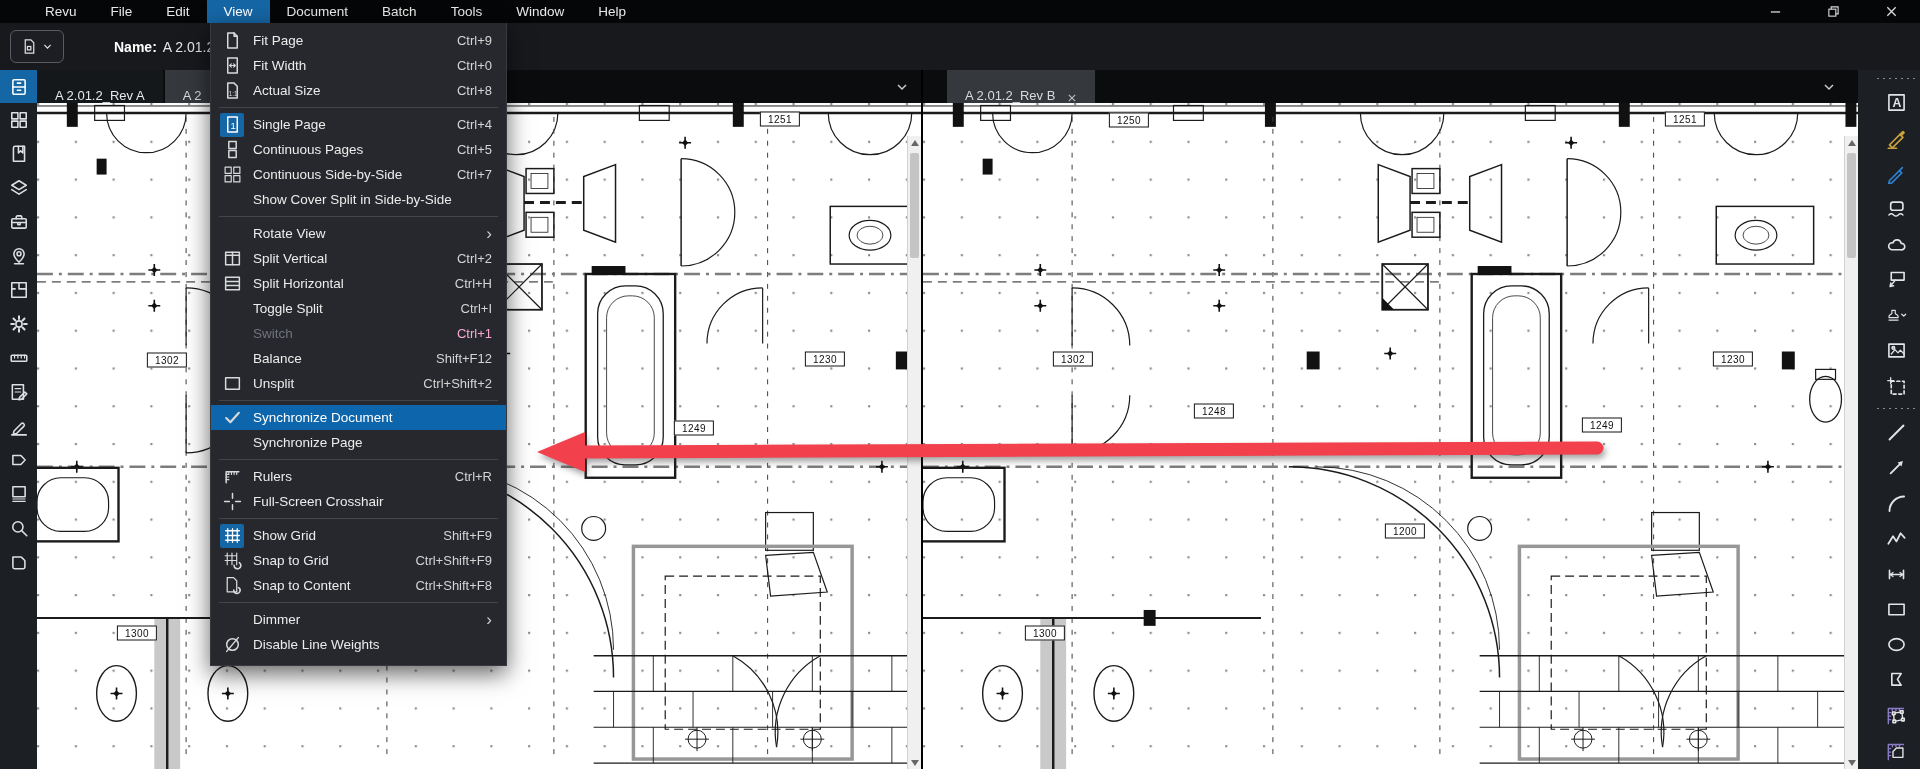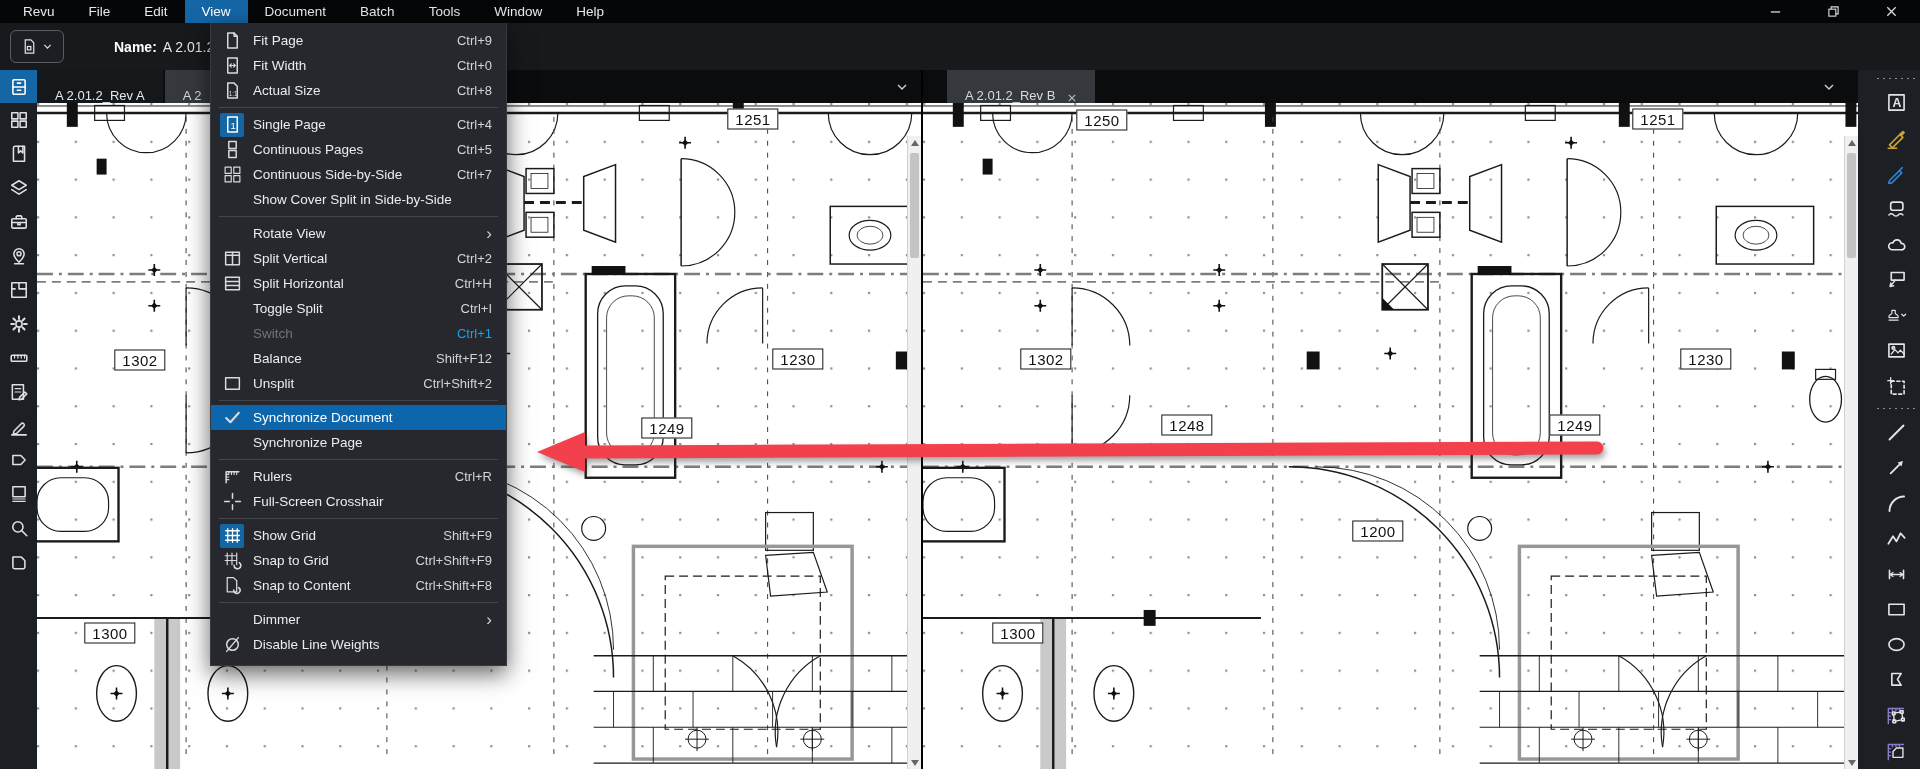--- a/index.html
+++ b/index.html
@@ -2,21 +2,21 @@
 <html><head>
 <meta charset="utf-8">
 <style>
   html,body{margin:0;padding:0;background:#000;}
   *{box-sizing:border-box;}
   #app{position:relative;width:1920px;height:769px;overflow:hidden;
        font-family:"Liberation Sans",sans-serif;background:#050607;color:#e8e8e8;}
 
   
   .menubar{position:absolute;left:0;top:0;width:100%;height:23px;background:#050607;
-           display:flex;align-items:stretch;padding-left:6px;}
+           display:flex;align-items:stretch;padding-left:28px;}
   .menu-item{line-height:23px;padding:0 17px;font-size:13.5px;color:#e8e8e8;cursor:default;}
   .menu-item.active{background:#1566a5;color:#fff;}
   .win-controls{position:absolute;right:0;top:0;height:23px;display:flex;}
   .win-btn{width:58px;height:23px;display:flex;align-items:center;justify-content:center;color:#dcdcdc;}
   .win-btn svg{width:13px;height:13px;}
 
   
   .toolbar{position:absolute;left:0;top:23px;width:100%;height:47px;background:#17191d;
            display:flex;align-items:center;padding-left:10px;}
   .file-btn{width:54px;height:33px;border:1px solid #585c62;border-radius:6px;display:flex;
@@ -46,21 +46,21 @@
   .tab.active{background:#15181b;color:#e6e8ea;}
   .tab.inactive{background:#35383d;color:#d9dadc;}
   .tab .close{margin-left:12px;color:#b9bbbd;display:flex;}
   .tab .close svg{width:10px;height:10px;}
   .tab-chev{margin-left:auto;align-self:center;color:#c8cacc;padding:0 12px;display:flex;}
   .tab-chev svg{width:14px;height:14px;}
   .draw{position:absolute;left:0;top:33px;right:0;bottom:0;background:#fff;overflow:hidden;}
   .draw > svg.plan{position:absolute;left:0;top:0;width:100%;height:100%;}
   .labels{position:absolute;left:0;top:0;right:0;bottom:0;pointer-events:none;}
   .room-label{position:absolute;transform:translate(-50%,-50%);background:#fff;border:1.5px solid #141414;
-              padding:1px 7px;font-size:15px;color:#111;letter-spacing:.5px;}
+              padding:1px 7px;font-size:10px;color:#111;letter-spacing:.5px;margin-left:27px;}
   
   .vscroll{position:absolute;right:0;top:33px;bottom:0;width:14px;background:#f0f0f0;border-left:1px solid #d2d2d2;}
   .vs-up,.vs-down{position:absolute;left:0;width:14px;height:14px;display:flex;align-items:center;justify-content:center;}
   .vs-up{top:0;} .vs-down{bottom:0;}
   .vs-up:after{content:"";border:4px solid transparent;border-bottom:6px solid #666;margin-top:-5px;}
   .vs-down:after{content:"";border:4px solid transparent;border-top:6px solid #666;margin-bottom:-5px;}
   .vs-thumb{position:absolute;left:2px;right:2px;top:17px;height:105px;background:#c4c4c4;border-radius:2px;}
 
   
   .rrail{width:62px;background:#1c1f24;flex:none;display:flex;flex-direction:column;align-items:center;padding-top:4px;}
@@ -69,21 +69,21 @@
   .rs-btn{width:42px;height:36px;margin-left:14px;display:flex;align-items:center;justify-content:center;color:#e2e4e6;}
   .rs-btn svg{width:21px;height:21px;}
   .rs-btn.c-gold{color:#c9a23b;} .rs-btn.c-blue{color:#2f80cf;}
 
   
   .view-menu{position:absolute;left:210px;top:23px;width:297px;background:#26282d;z-index:50;
              padding:5px 0 8px 0;box-shadow:0 8px 22px rgba(0,0,0,.6);border:1px solid #36393e;border-top:none;}
   .vm-row{height:25px;display:flex;align-items:center;padding-left:8px;font-size:13.5px;color:#ececec;}
   .vm-row.hl{background:#0d66ab;color:#fff;}
   .vm-row.dis{color:#71747a;}
-  .vm-row.dis .vm-short{color:#0ea5e9;}
+  .vm-row.dis .vm-short{color:#f9a8d4;}
   .vm-ic{width:26px;height:24px;flex:none;display:flex;align-items:center;justify-content:center;color:#d8dadc;margin-right:8px;}
   .vm-ic.tile{background:#1566a5;border-radius:2px;color:#fff;width:24px;margin:0 9px 0 1px;}
   .vm-ic svg{width:19px;height:19px;}
   .vm-label{flex:1;white-space:nowrap;}
   .vm-short{margin-right:14px;font-size:13px;color:#d4d4d4;}
   .vm-sub{margin-right:14px;font-size:17px;line-height:14px;color:#cfcfcf;}
   .vm-sep{height:1px;background:#42454a;margin:4px 8px;}
 
   
   .arrow-overlay{position:absolute;left:0;top:0;width:1920px;height:769px;z-index:60;pointer-events:none;}
@@ -321,21 +321,21 @@
       </div>
       <div class="draw">
         <svg class="plan" viewBox="0 0 960 670" preserveAspectRatio="xMinYMin slice">
             <use href="#floorplan"></use>
           </svg>
         <div class="labels" id="labels-1">
             <div class="room-label" style="left: 179px; top: 17px;">1250</div>
             <div class="room-label" style="left: 735px; top: 16px;">1251</div>
             <div class="room-label" style="left: 123px; top: 256px;">1302</div>
             <div class="room-label" style="left: 783px; top: 256px;">1230</div>
-            <div class="room-label" style="left: 264px; top: 322px;">1248</div>
+            <div class="room-label" style="left: 264px; top: 308px;">1248</div>
             <div class="room-label" style="left: 652px; top: 322px;">1249</div>
             <div class="room-label" style="left: 455px; top: 428px;">1200</div>
             <div class="room-label" style="left: 95px; top: 530px;">1300</div>
           </div>
         <div class="vscroll">
           <div class="vs-up"></div>
           <div class="vs-thumb"></div>
           <div class="vs-down"></div>
         </div>
       </div>

